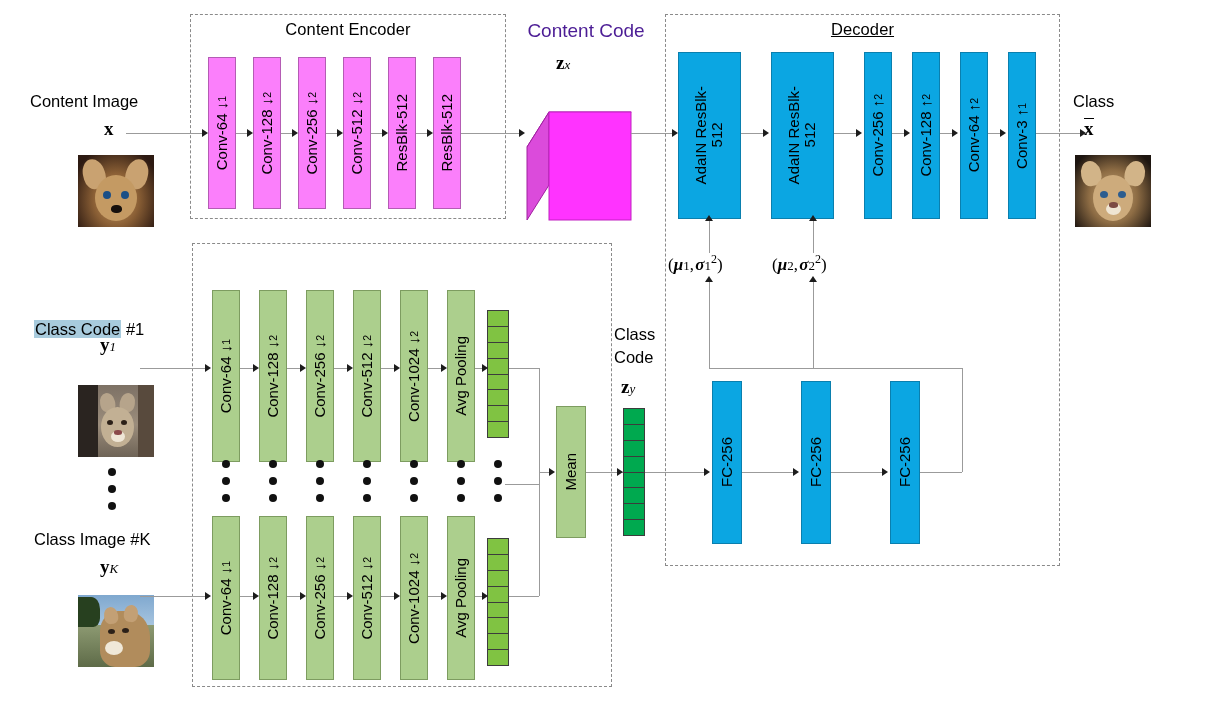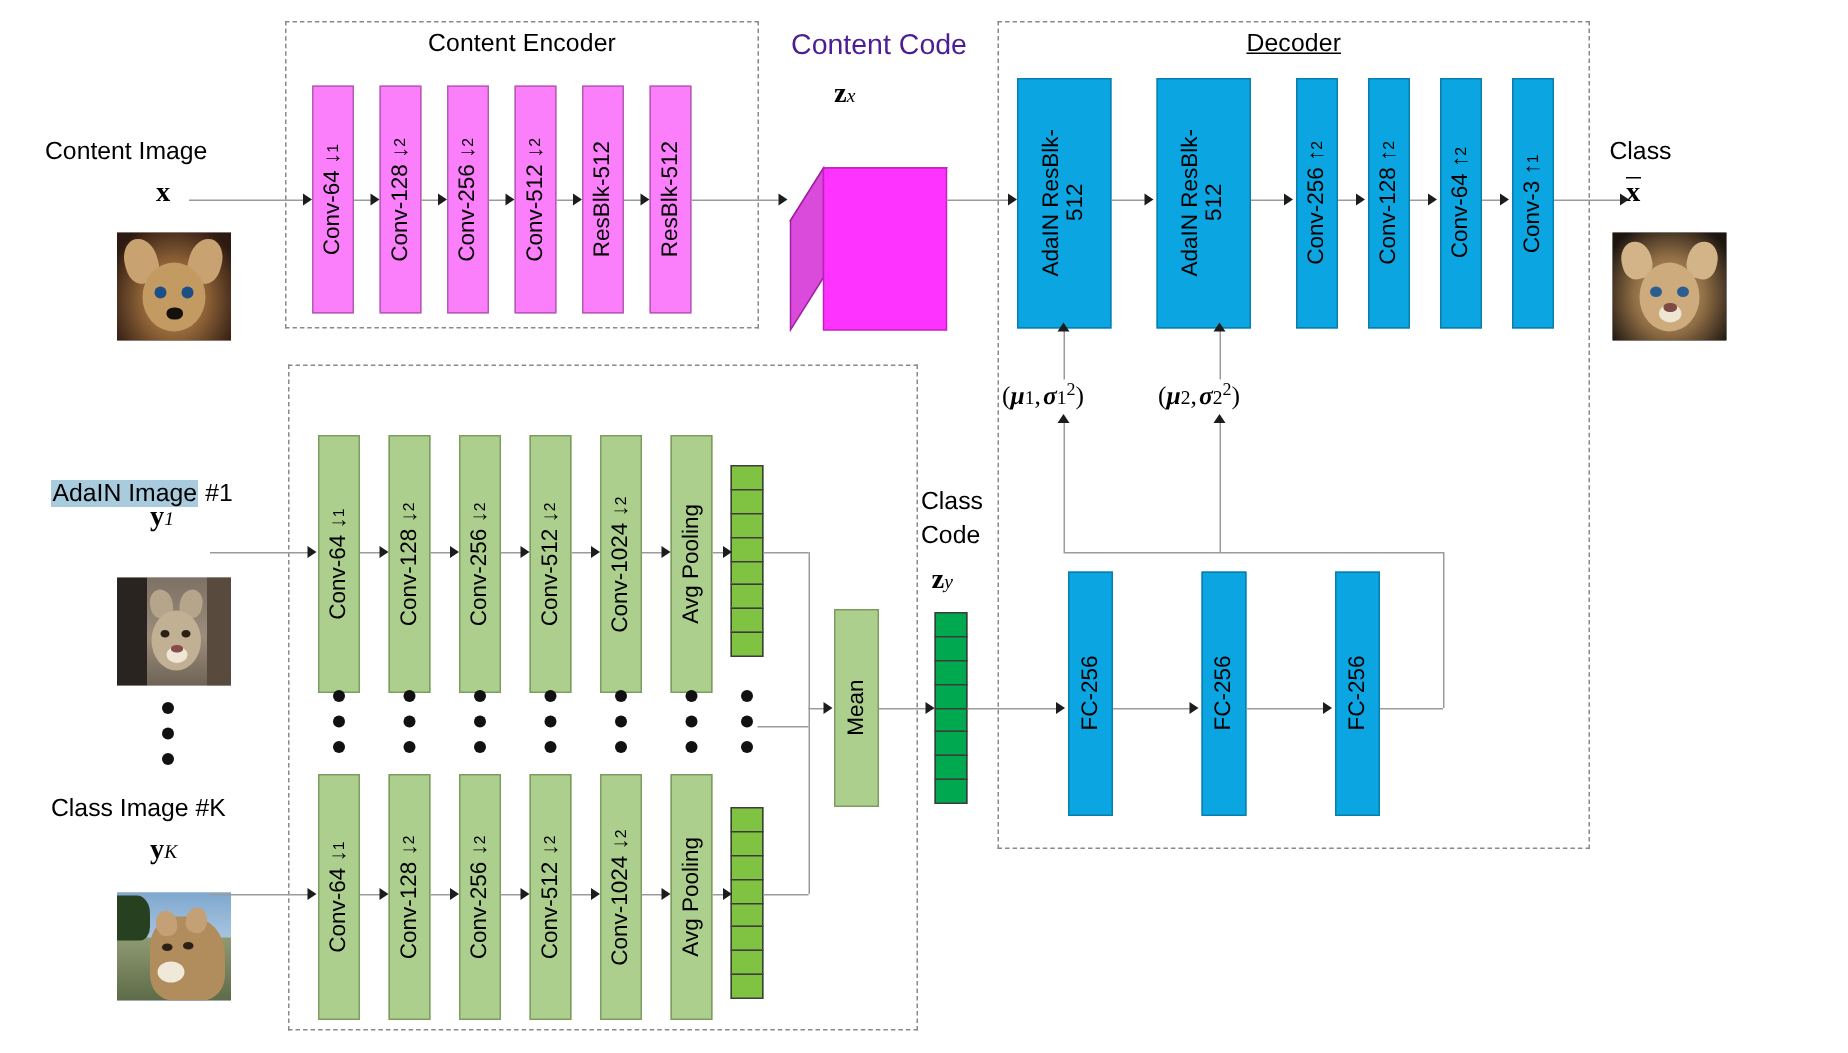--- a/index.html
+++ b/index.html
@@ -160,21 +160,21 @@
     <div class="abs" style="left:0;top:0;width:100%;height:100%;background:radial-gradient(ellipse at 50% 62%, #c79a62 0%, #8a5f35 42%, #2d1a12 86%);"></div>
     <div class="ear" style="left:5px;top:4px;width:22px;height:30px;background:#c9a271;transform:rotate(-16deg);"></div>
     <div class="ear" style="left:48px;top:4px;width:22px;height:30px;background:#c9a271;transform:rotate(16deg);"></div>
     <div class="face" style="left:17px;top:20px;width:42px;height:46px;background:#c49a63;"></div>
     <div class="eye" style="left:25px;top:36px;width:8px;height:8px;background:#1b4f86;"></div>
     <div class="eye" style="left:43px;top:36px;width:8px;height:8px;background:#1b4f86;"></div>
     <div class="nose" style="left:33px;top:50px;width:11px;height:8px;background:#16100c;"></div>
   </div>
 
   <div class="lbl" style="left:34px;top:320px;">
-    <span class="hilite">AdaIN Image</span><span> #1</span>
+    <span class="hilite">Class Code</span><span> #1</span>
   </div>
   <div class="mathlbl" style="left:100px;top:334px;"><b>y</b><span class="sub"><i>1</i></span></div>
   <div class="thumb" style="left:78px;top:385px;width:76px;height:72px;background:#6d5f52;">
     <div class="abs" style="left:0;top:0;width:100%;height:100%;background:linear-gradient(180deg,#7d7165 0%,#9b8d7c 55%,#6e6356 100%);"></div>
     <div class="abs" style="left:0;top:0;width:20px;height:100%;background:#2a2420;"></div>
     <div class="abs" style="left:60px;top:0;width:16px;height:100%;background:#584a3d;"></div>
     <div class="ear" style="left:22px;top:8px;width:15px;height:19px;background:#b6a48b;transform:rotate(-12deg);"></div>
     <div class="ear" style="left:42px;top:8px;width:15px;height:19px;background:#b6a48b;transform:rotate(12deg);"></div>
     <div class="face" style="left:23px;top:22px;width:33px;height:40px;background:#c2b094;"></div>
     <div class="eye" style="left:29px;top:35px;width:6px;height:5px;background:#2b2018;"></div>

